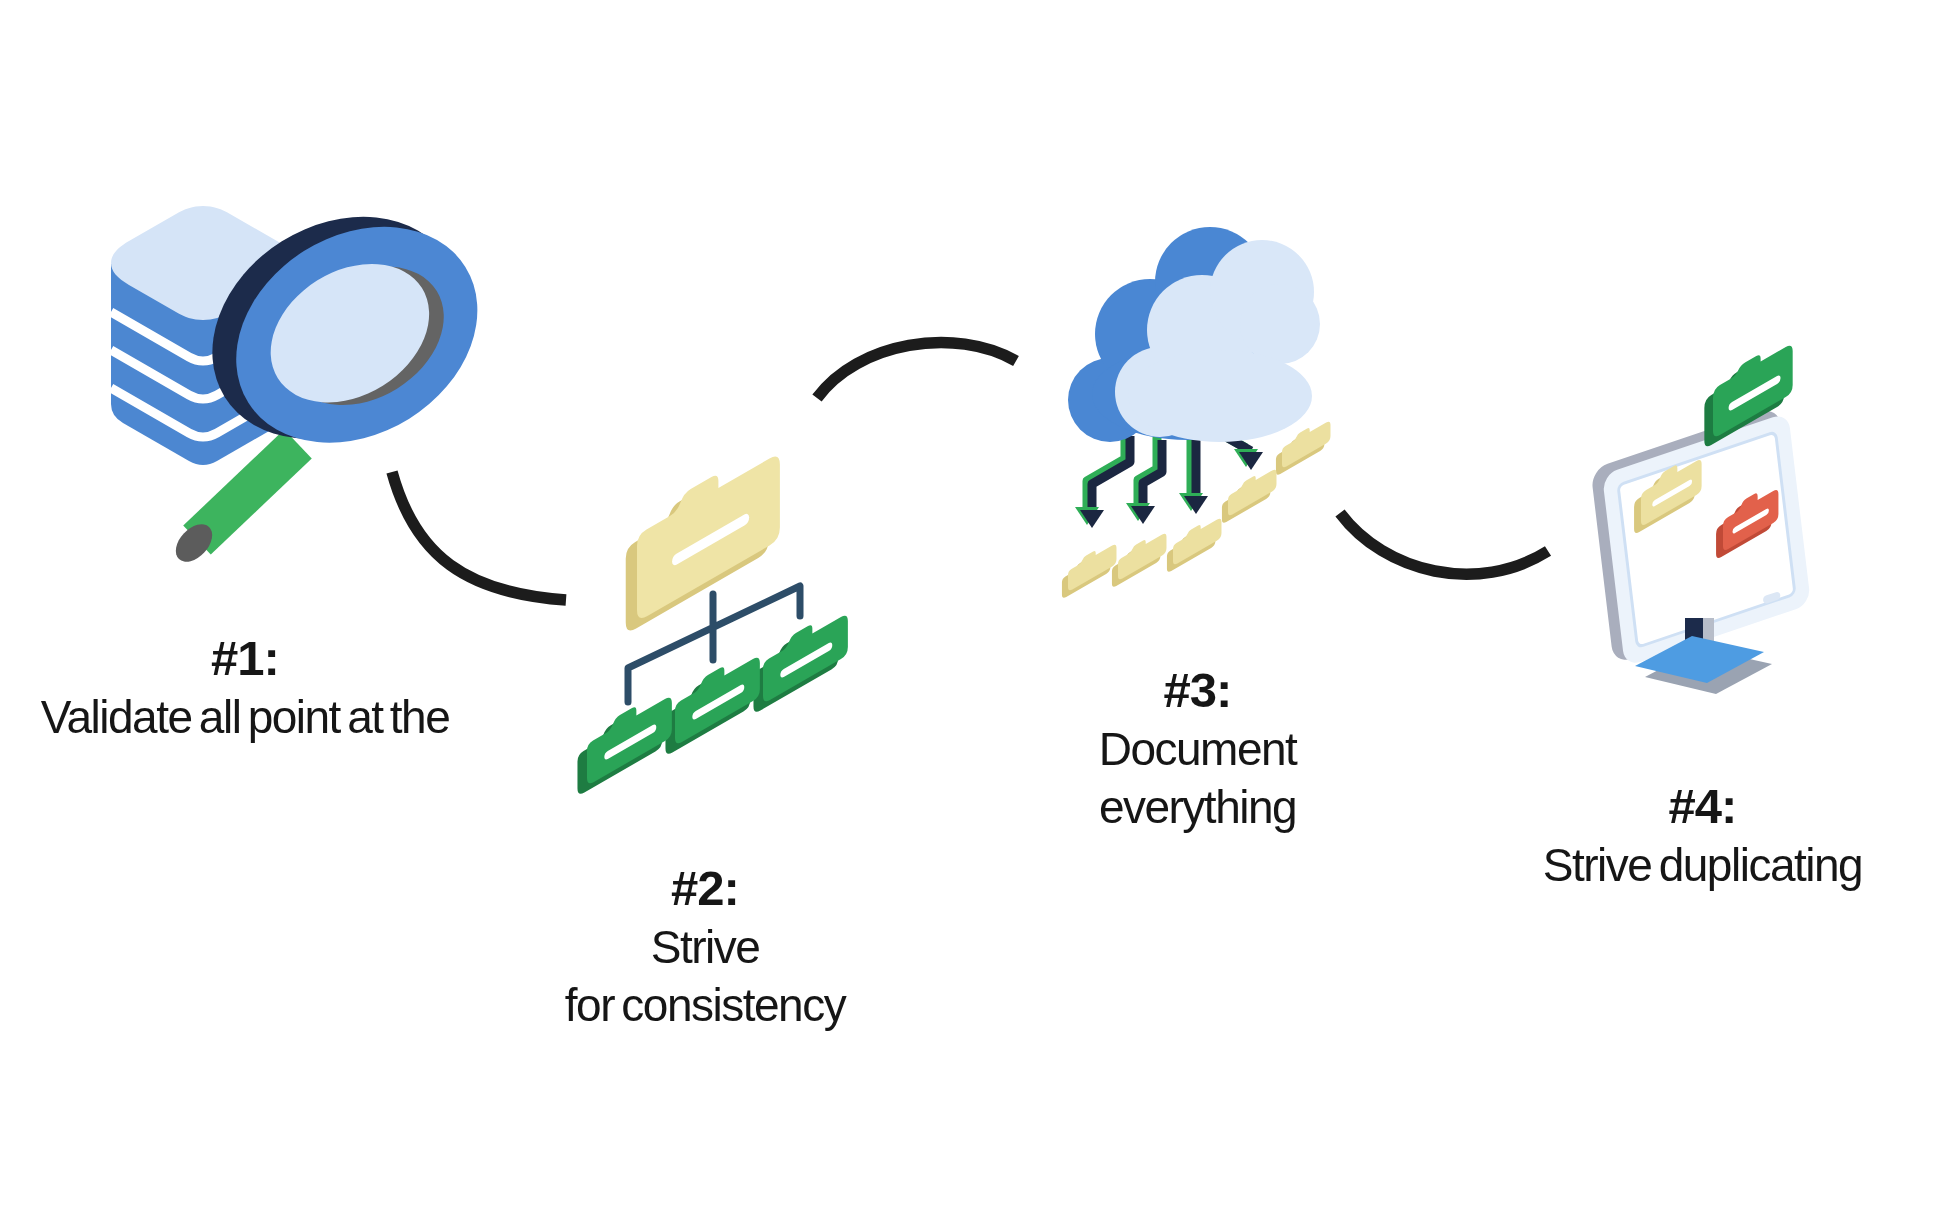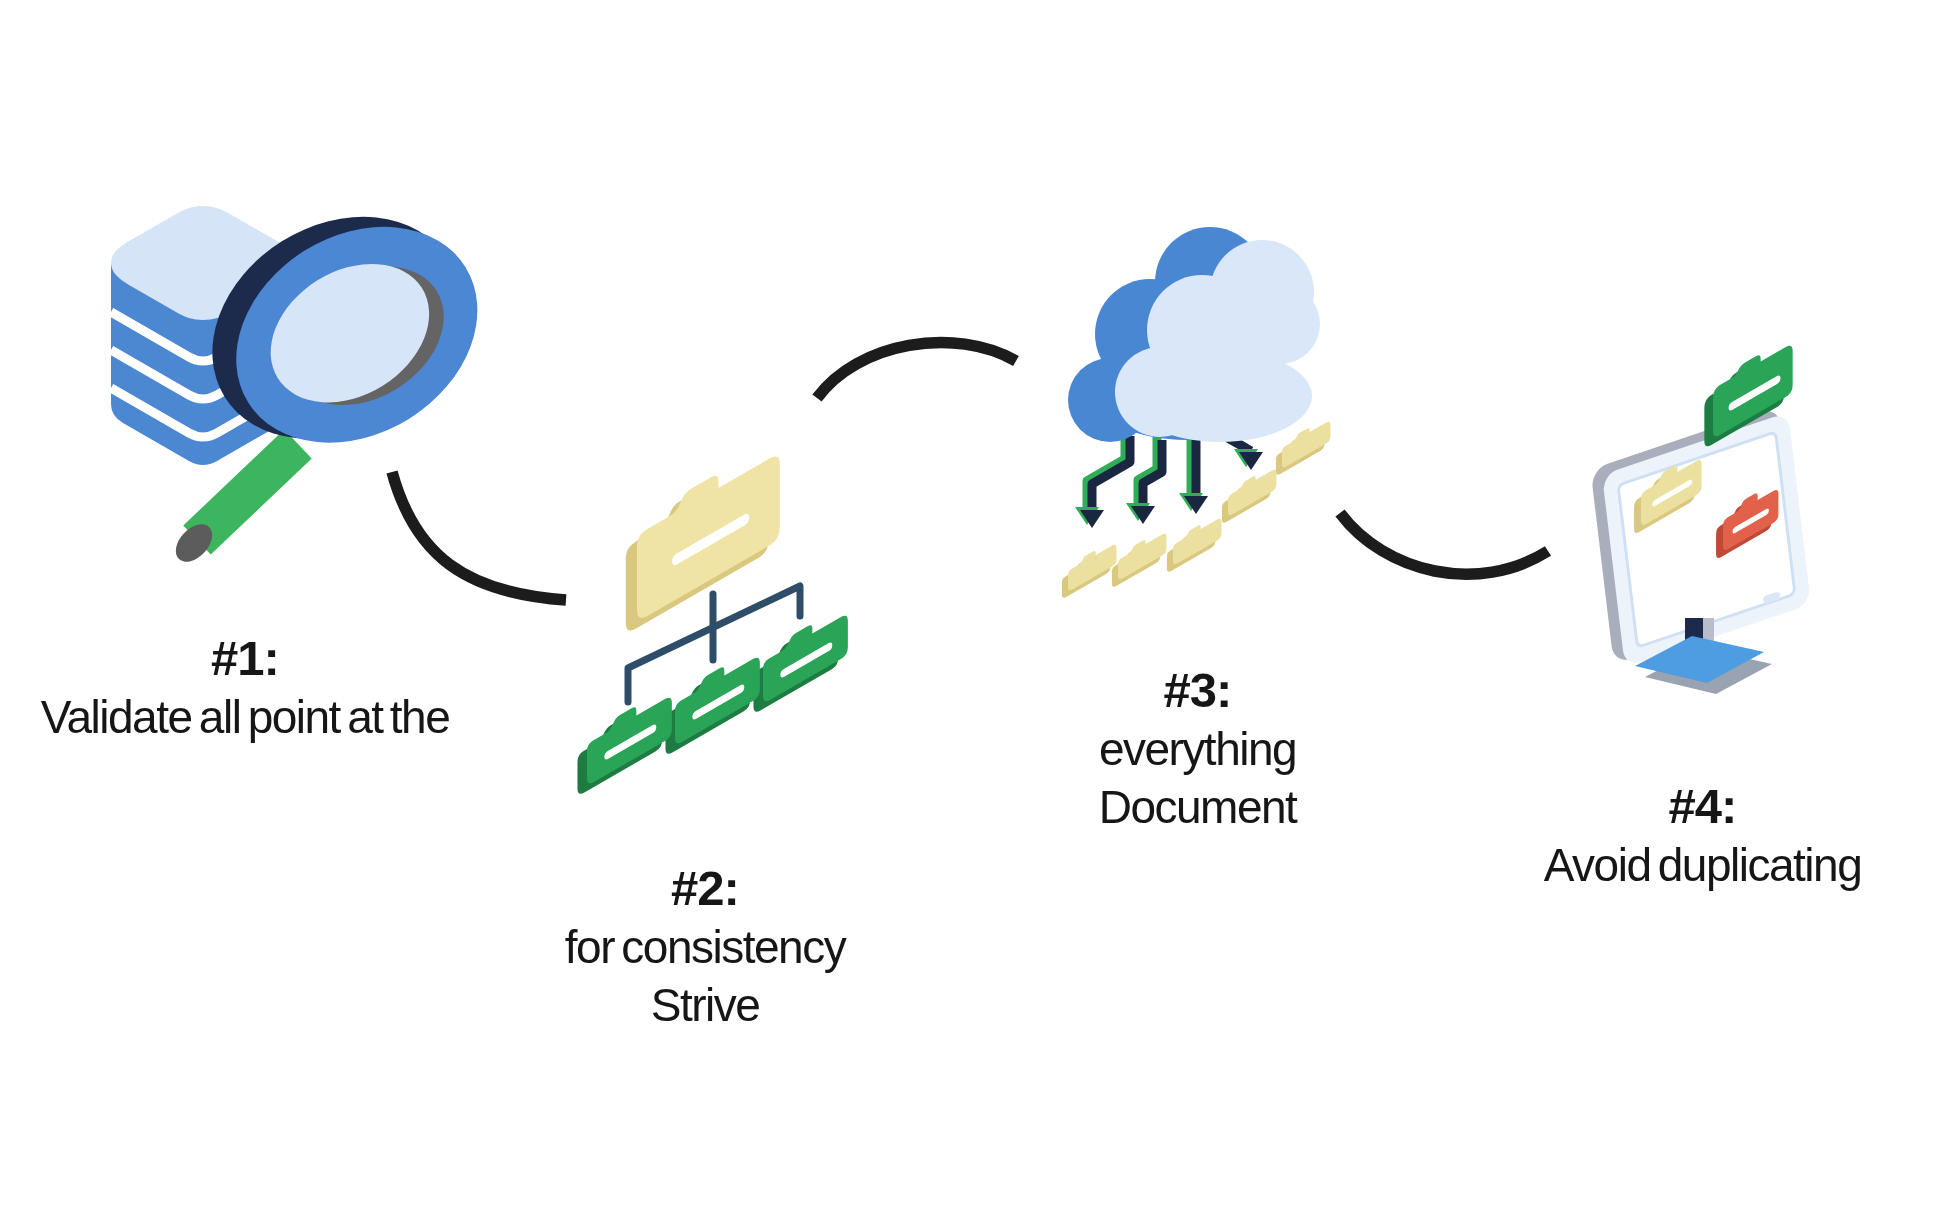--- a/index.html
+++ b/index.html
@@ -175,28 +175,28 @@
     </g>
   </svg>
 
   <div id="step1-text" class="step-text">
     <div class="step-label">#1:</div>
     <div class="step-line">Validate all point at the</div>
   </div>
 
   <div id="step2-text" class="step-text">
     <div class="step-label">#2:</div>
+    <div class="step-line">Strive</div>
     <div class="step-line">for consistency</div>
-    <div class="step-line">Strive</div>
   </div>
 
   <div id="step3-text" class="step-text">
     <div class="step-label">#3:</div>
+    <div class="step-line">Document</div>
     <div class="step-line">everything</div>
-    <div class="step-line">Document</div>
   </div>
 
   <div id="step4-text" class="step-text">
     <div class="step-label">#4:</div>
-    <div class="step-line">Avoid duplicating</div>
+    <div class="step-line">Strive duplicating</div>
   </div>
 
 </div>
 
 </body></html>

